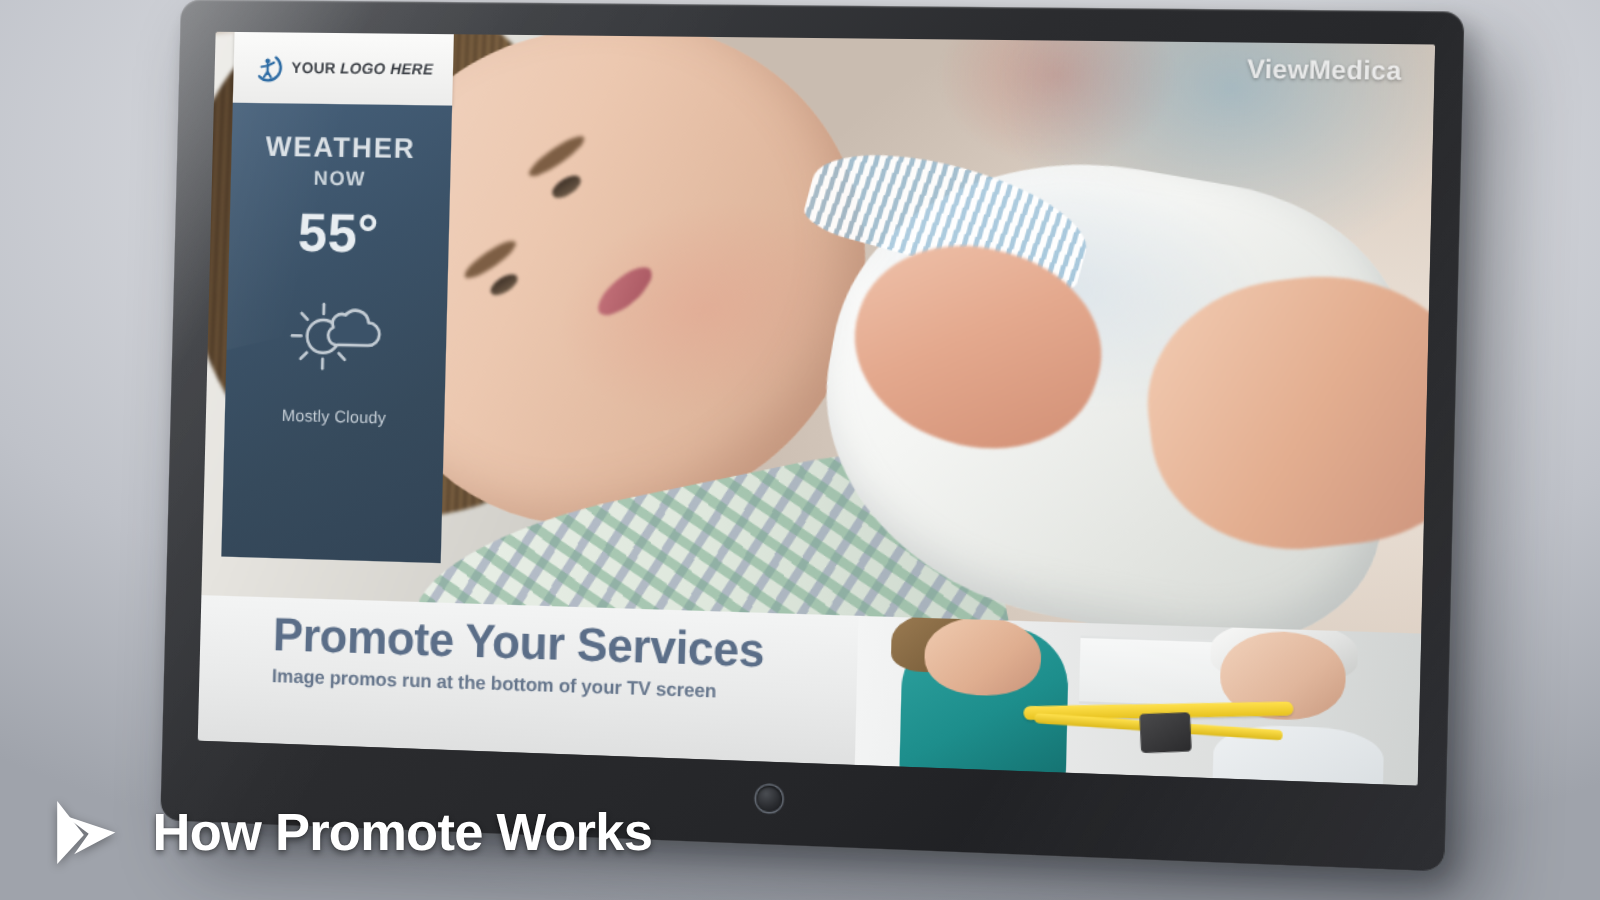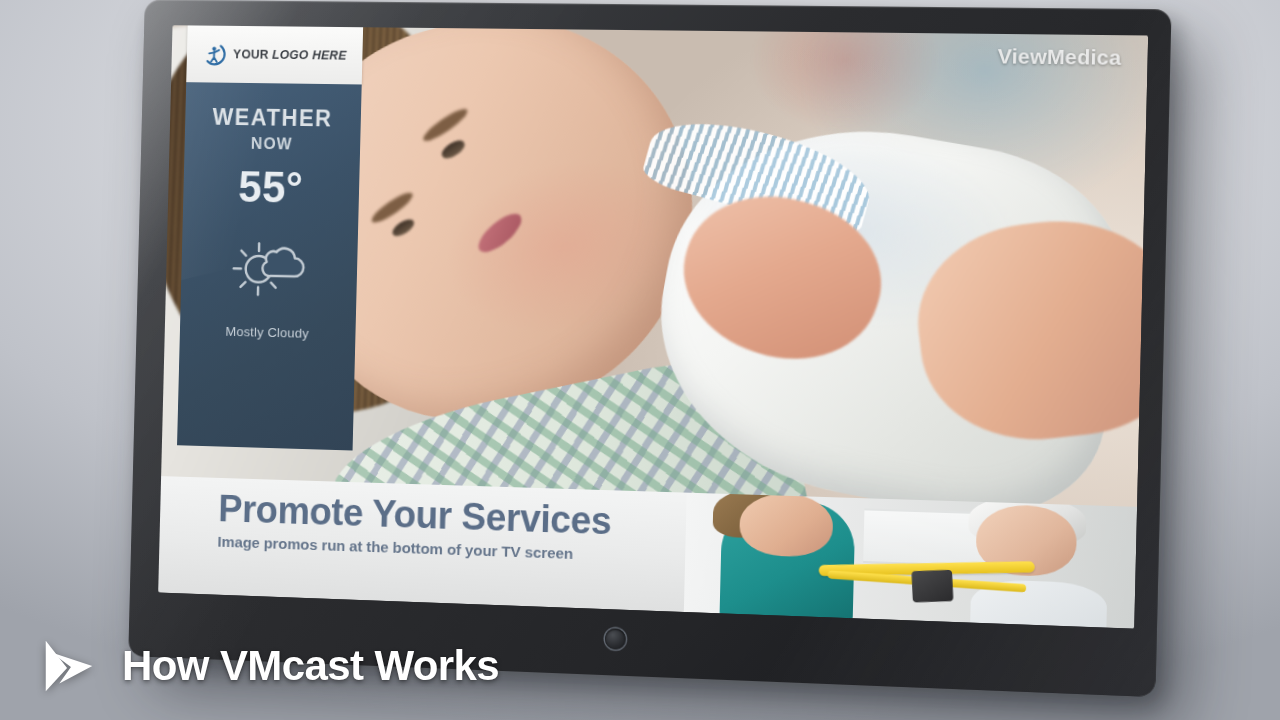--- a/index.html
+++ b/index.html
@@ -371,16 +371,16 @@
       </div>
 
     </div>
   </div>
 
   <div id="footer">
     <svg id="play-logo" viewBox="0 0 64 64">
       <path d="M8 6 L8 58 L30 34 Z" fill="#ffffff"></path>
       <path d="M14 18 L56 32 L22 50 L34 33 Z" fill="#ffffff"></path>
     </svg>
-    <div id="footer-title">How VMcast Works</div>
+    <div id="footer-title">How Promote Works</div>
   </div>
 
 </div>
 
 </body></html>

